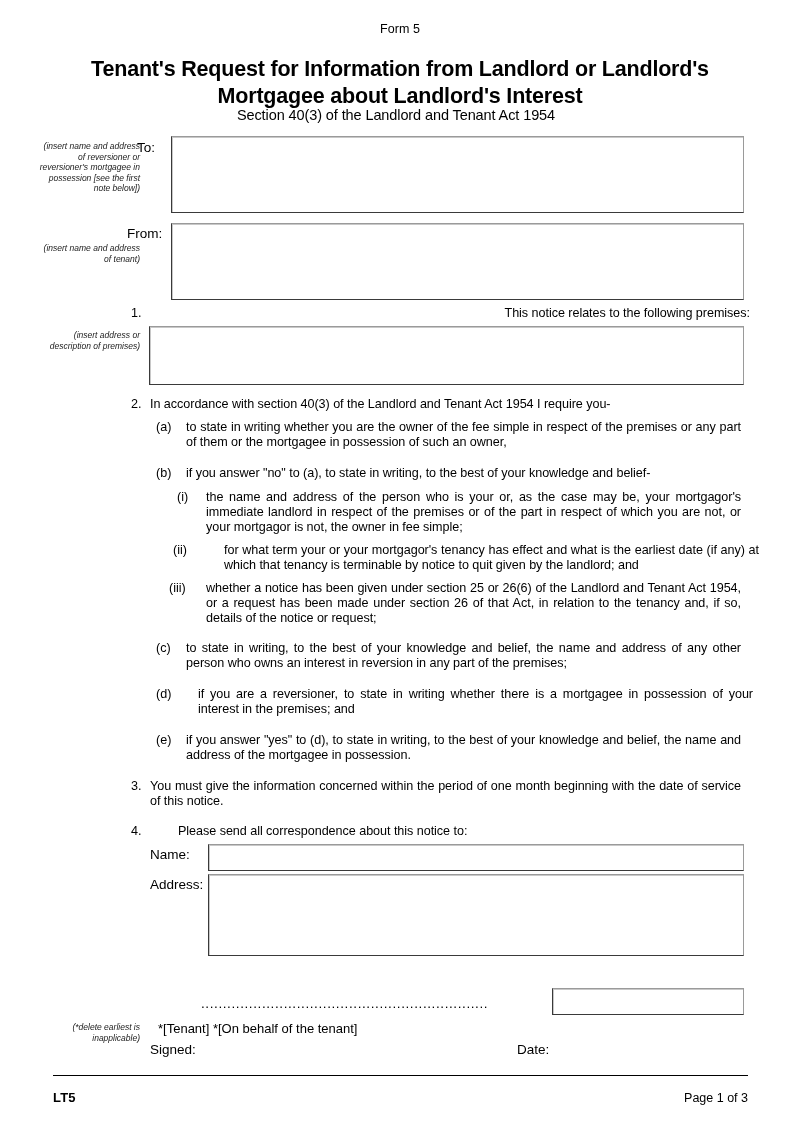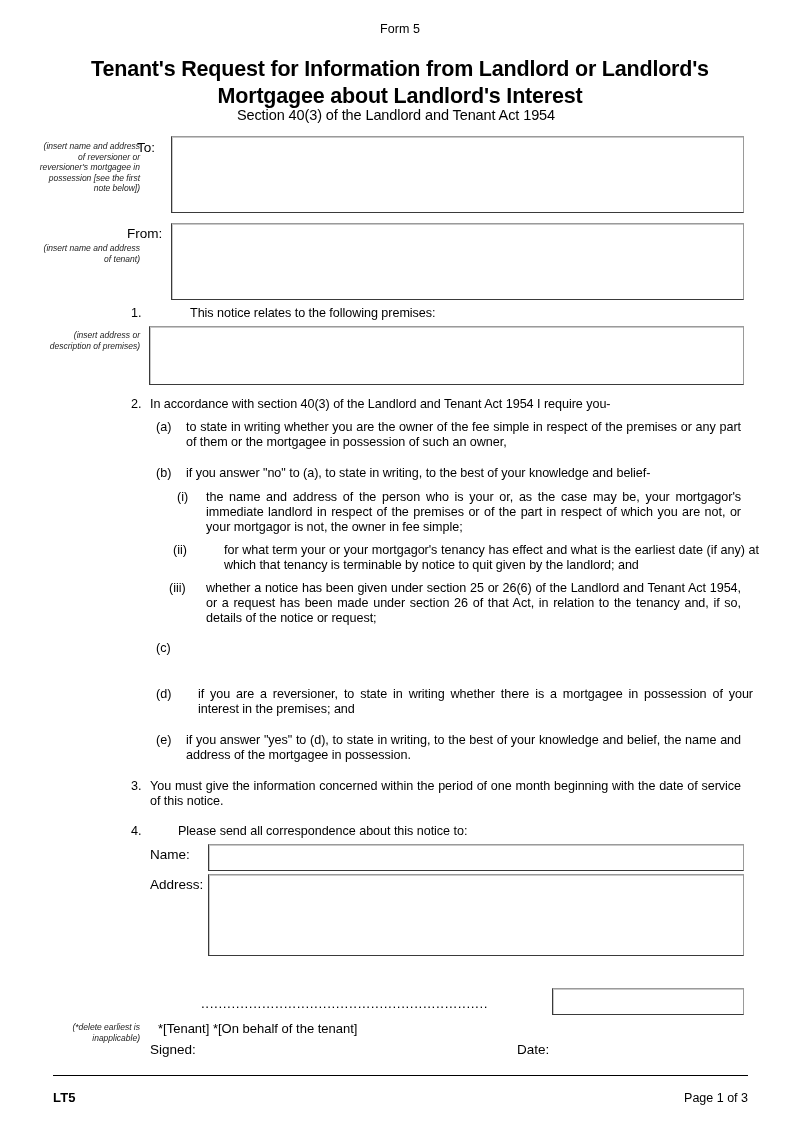--- a/index.html
+++ b/index.html
@@ -168,21 +168,21 @@
 
   <div class="margin-note gutter" style="top:141px;">(insert name and address of reversioner or reversioner's mortgagee in possession [see the first note below])</div>
   <div class="field-label" style="left:137px; top:140px;">To:</div>
   <div class="fieldbox" style="left:171px; top:136px; width:573px; height:77px;"></div>
 
   <div class="margin-note gutter" style="top:243px;">(insert name and address of tenant)</div>
   <div class="field-label" style="left:127px; top:226px;">From:</div>
   <div class="fieldbox" style="left:171px; top:223px; width:573px; height:77px;"></div>
 
   <div class="clause-num" style="left:131px; top:306px;">1.</div>
-  <div class="clause" style="left:150px; top:306px; width:600px; text-align:left;margin-left:40px;">This notice relates to the following premises:</div>
+  <div class="clause" style="left:150px; top:306px; width:600px; text-align:right;">This notice relates to the following premises:</div>
 
   <div class="margin-note gutter" style="top:330px;">(insert address or description of premises)</div>
   <div class="fieldbox" style="left:149px; top:326px; width:595px; height:59px;"></div>
 
   <div class="clause-num" style="left:131px; top:397px;">2.</div>
   <div class="clause" style="left:150px; top:397px; width:600px; text-align:left;">In accordance with section 40(3) of the Landlord and Tenant Act 1954 I require you-</div>
 
   <div class="clause-num" style="left:156px; top:420px;">(a)</div>
   <div class="clause" style="left:186px; top:420px; width:555px;">to state in writing whether you are the owner of the fee simple in respect of the premises or any part of them or the mortgagee in possession of such an owner,</div>
 
@@ -192,20 +192,21 @@
   <div class="clause-num" style="left:177px; top:490px;">(i)</div>
   <div class="clause" style="left:206px; top:490px; width:535px;">the name and address of the person who is your or, as the case may be, your mortgagor's immediate landlord in respect of the premises or of the part in respect of which you are not, or your mortgagor is not, the owner in fee simple;</div>
 
   <div class="clause-num" style="left:173px; top:543px;">(ii)</div>
   <div class="clause" style="left:224px; top:543px; width:535px;">for what term your or your mortgagor's tenancy has effect and what is the earliest date (if any) at which that tenancy is terminable by notice to quit given by the landlord; and</div>
 
   <div class="clause-num" style="left:169px; top:581px;">(iii)</div>
   <div class="clause" style="left:206px; top:581px; width:535px;">whether a notice has been given under section 25 or 26(6) of the Landlord and Tenant Act 1954, or a request has been made under section 26 of that Act, in relation to the tenancy and, if so, details of the notice or request;</div>
 
   <div class="clause-num" style="left:156px; top:641px;">(c)</div>
+  <div class="clause" style="left:186px; top:641px; width:555px;">to state in writing, to the best of your knowledge and belief, the name and address of any other person who owns an interest in reversion in any part of the premises;</div>
 
   <div class="clause-num" style="left:156px; top:687px;">(d)</div>
   <div class="clause" style="left:198px; top:687px; width:555px;">if you are a reversioner, to state in writing whether there is a mortgagee in possession of your interest in the premises; and</div>
 
   <div class="clause-num" style="left:156px; top:733px;">(e)</div>
   <div class="clause" style="left:186px; top:733px; width:555px;">if you answer "yes" to (d), to state in writing, to the best of your knowledge and belief, the name and address of the mortgagee in possession.</div>
 
   <div class="clause-num" style="left:131px; top:779px;">3.</div>
   <div class="clause" style="left:150px; top:779px; width:591px;">You must give the information concerned within the period of one month beginning with the date of service of this notice.</div>
 

